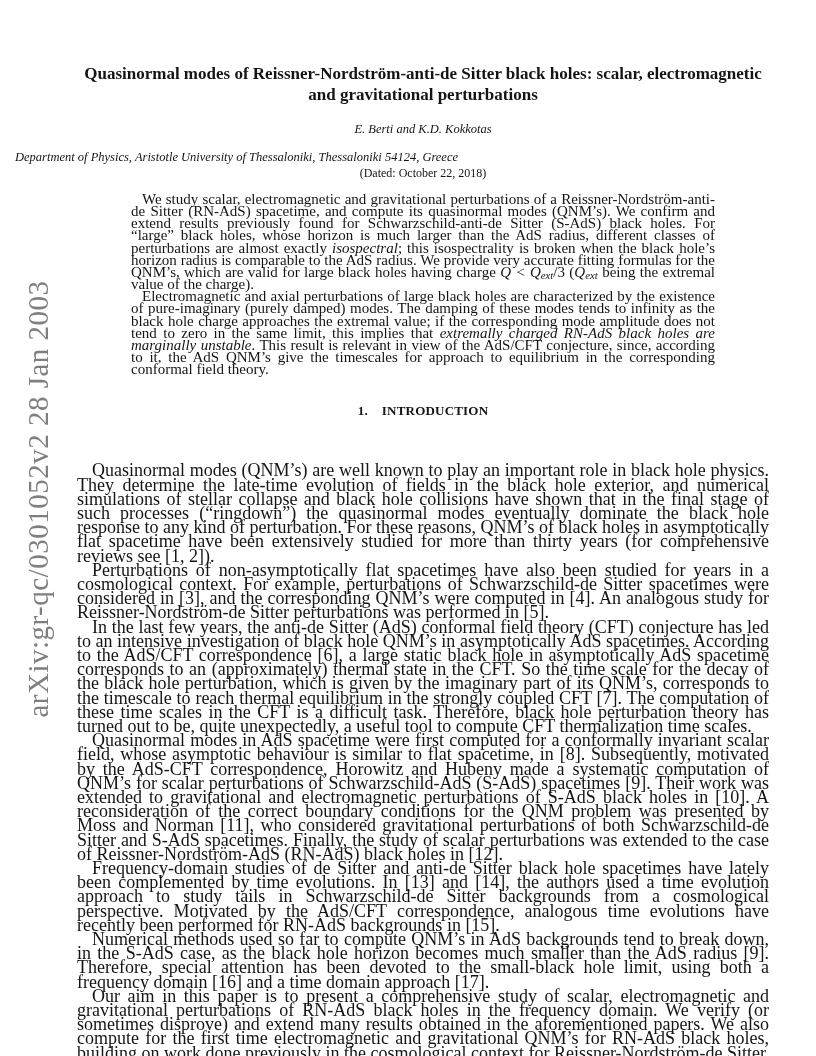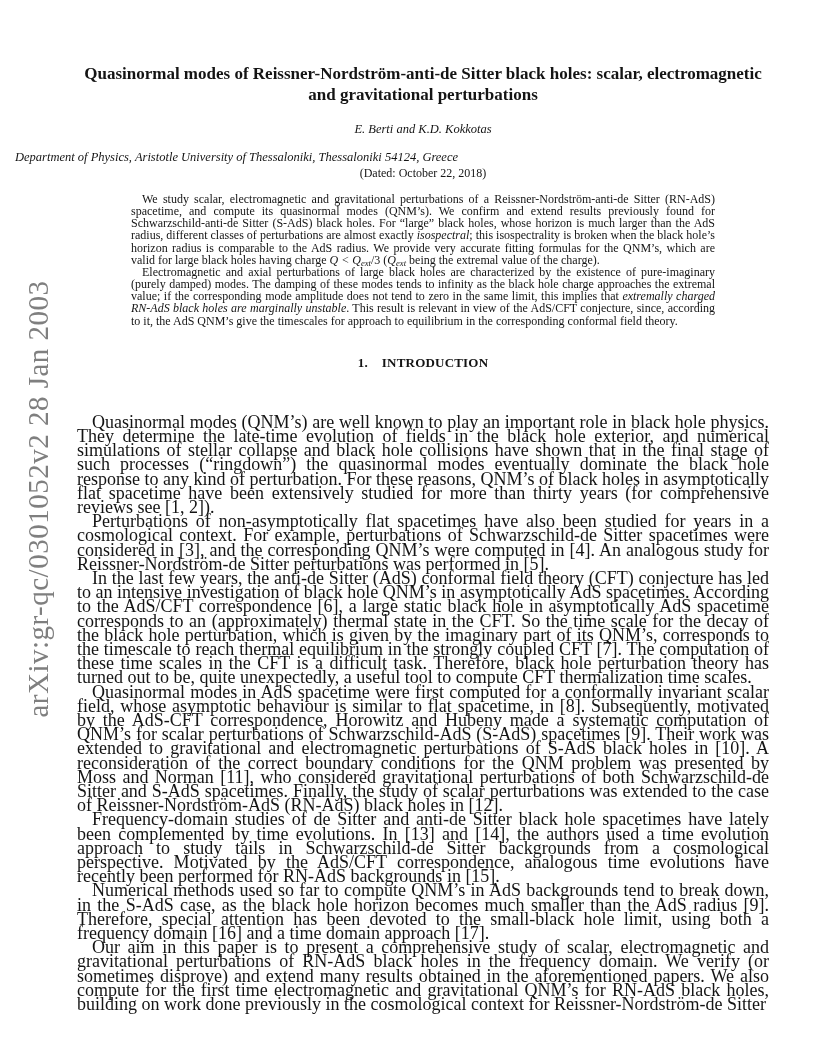--- a/index.html
+++ b/index.html
@@ -50,21 +50,21 @@
   }
   .dateline {
     margin-top: 2px;
     text-align: center;
     font-size: 12px;
     line-height: 14px;
   }
   .abstract {
     width: 584px;
     margin: 13px auto 0 auto;
-    font-size: 12px;
+    font-size: 15px;
     line-height: 12.15px;
     text-align: justify;
     hyphens: auto;
   }
   .abstract p { margin: 0; text-indent: 11px; }
   .section-heading {
     margin-top: 28px;
     text-align: center;
     font-size: 13px;
     font-weight: bold;

